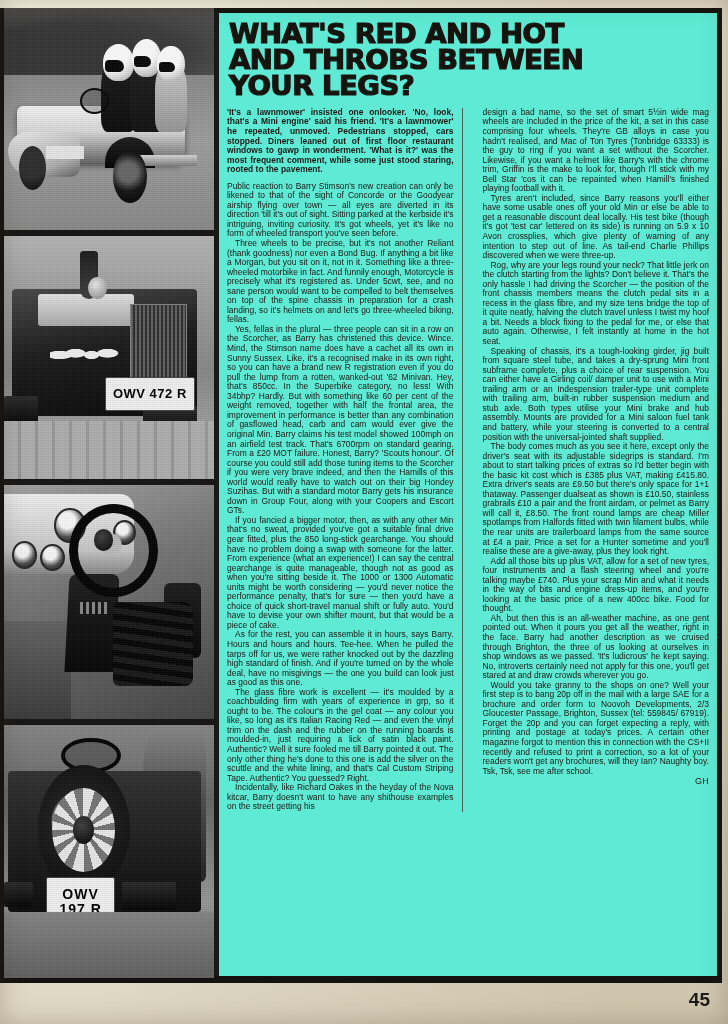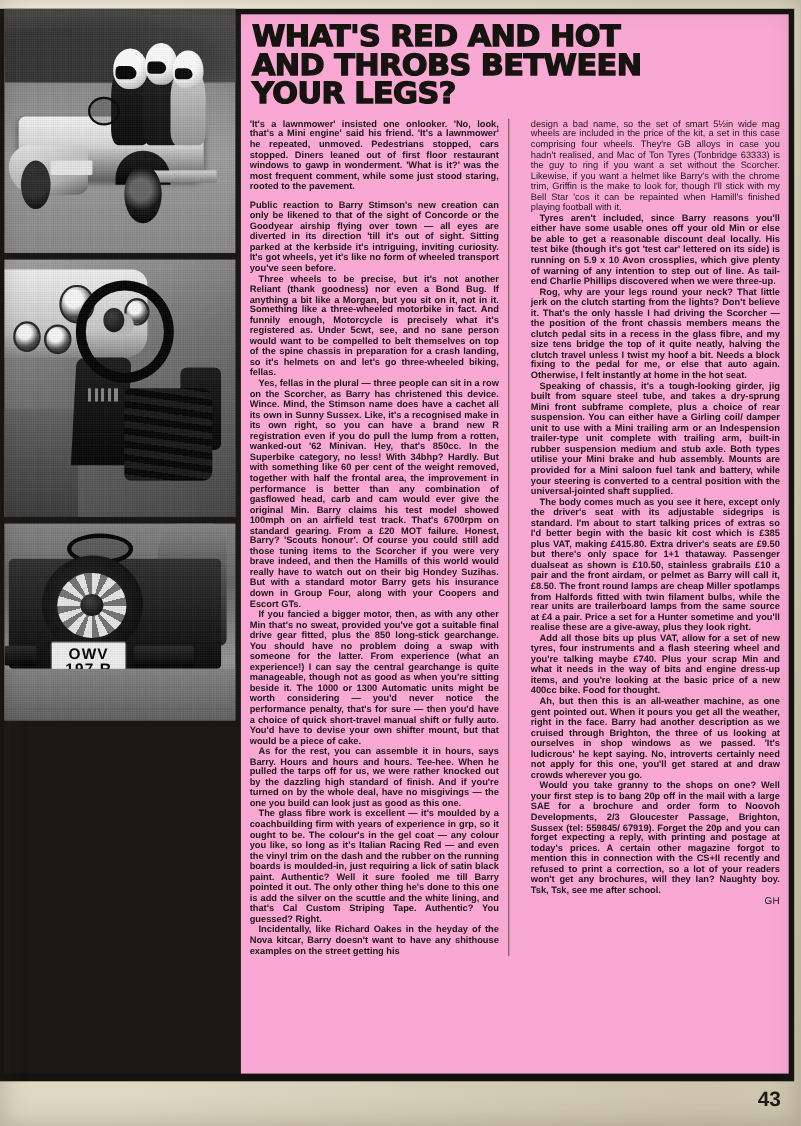--- a/index.html
+++ b/index.html
@@ -70,21 +70,21 @@
   .photo {
     position: relative;
     width: 100%;
     background: #6d6a63;
     overflow: hidden;
     filter: grayscale(1) contrast(1.12) brightness(.96);
   }
   .ph1 { height: 222px; }
   .ph2 { height: 243px; }
   .ph3 { height: 234px; }
-  .ph4 { height: 179px; text-decoration: underline; }
+  .ph4 { height: 253px; text-decoration: underline; }
 
   .photo .grain {
     position: absolute;
     inset: 0;
     background-image:
       repeating-linear-gradient(0deg, rgba(0,0,0,.07) 0 1px, rgba(255,255,255,.05) 1px 2px),
       repeating-linear-gradient(90deg, rgba(0,0,0,.05) 0 1px, rgba(255,255,255,.04) 1px 2px);
     opacity: .55;
     pointer-events: none;
   }
@@ -247,21 +247,21 @@
   .ph4 .ground { position:absolute; left:0; top:74%; width:100%; height:26%;
     background: linear-gradient(180deg,#8b8881,#6a6761); }
 
   
   .article {
     position: absolute;
     left: 219px;
     top: 13px;
     width: 498px;
     height: 963px;
-    background: #f9a8d4;
+    background: #5eead4;
     z-index: 3;
     padding: 6px 8px 6px 8px;
     box-sizing: border-box;
     overflow: hidden;
   }
   .headline {
     font-family: "DejaVu Sans", sans-serif;
     font-weight: 700;
     font-size: 26.5px;
     line-height: 0.98;
@@ -287,21 +287,21 @@
   .col.c1 { border-right: 1px solid #5e5a4e; padding-right: 8px; }
   .col p {
     margin: 0 0 0 0;
     font-size: 8.45px;
     line-height: 9.55px;
     text-align: justify;
     text-justify: inter-word;
     hyphens: auto;
     -webkit-hyphens: auto;
   }
-  .col p + p { text-indent: 8px; font-weight: bold; }
+  .col p + p { text-indent: 8px; }
   .col p.lead {
     font-weight: 700;
     margin-bottom: 7px;
     text-indent: 0;
   }
   .col p.afterlead { text-indent: 0; margin-bottom: 0; }
   .sig {
     font-weight: 400;
     font-size: 9px;
     float: right;
@@ -369,20 +369,34 @@
       <div class="helmB"></div>
       <div class="helmC"></div>
       <div class="steer"></div>
       <div class="plate1"></div>
       <div class="board"></div>
       <div class="wheelF"></div>
       <div class="wheelR"></div>
       <div class="grain"></div>
     </div>
 
+    <div class="photo ph2">
+      <div class="bg"></div>
+      <div class="bay"></div>
+      <div class="rocker"></div>
+      <div class="rad"></div>
+      <div class="hose"></div>
+      <div class="carb"></div>
+      <div class="leads"></div>
+      <div class="sillL"></div>
+      <div class="sillR"></div>
+      <div class="plate2">OWV 472 R</div>
+      <div class="floor"></div>
+      <div class="grain"></div>
+    </div>
 
     <div class="photo ph3">
       <div class="bg"></div>
       <div class="dash"></div>
       <div class="d1"></div>
       <div class="d2"></div>
       <div class="d3"></div>
       <div class="d4"></div>
       <div class="floor3"></div>
       <div class="tunnel"></div>
@@ -445,17 +459,17 @@
         <p>Ah, but then this is an all-weather machine, as one gent pointed out. When it pours you get all the weather, right in the face. Barry had another description as we cruised through Brighton, the three of us looking at ourselves in shop windows as we passed. 'It's ludicrous' he kept saying. No, introverts certainly need not apply for this one, you'll get stared at and draw crowds wherever you go.</p>
         <p>Would you take granny to the shops on one? Well your first step is to bang 20p off in the mail with a large SAE for a brochure and order form to Noovoh Developments, 2/3 Gloucester Passage, Brighton, Sussex (tel: 559845/ 67919). Forget the 20p and you can forget expecting a reply, with printing and postage at today's prices. A certain other magazine forgot to mention this in connection with the CS+II recently and refused to print a correction, so a lot of your readers won't get any brochures, will they Ian? Naughty boy. Tsk, Tsk, see me after school.</p>
         <div class="sig">GH</div>
       </div>
 
     </div>
   </div>
 
   <div class="footer">
     <div class="date">CEMBER 1976</div>
-    <div class="pageno">43</div>
+    <div class="pageno">45</div>
   </div>
 
   <div class="edge-shadow"></div>
 </div>
 
 </body></html>

